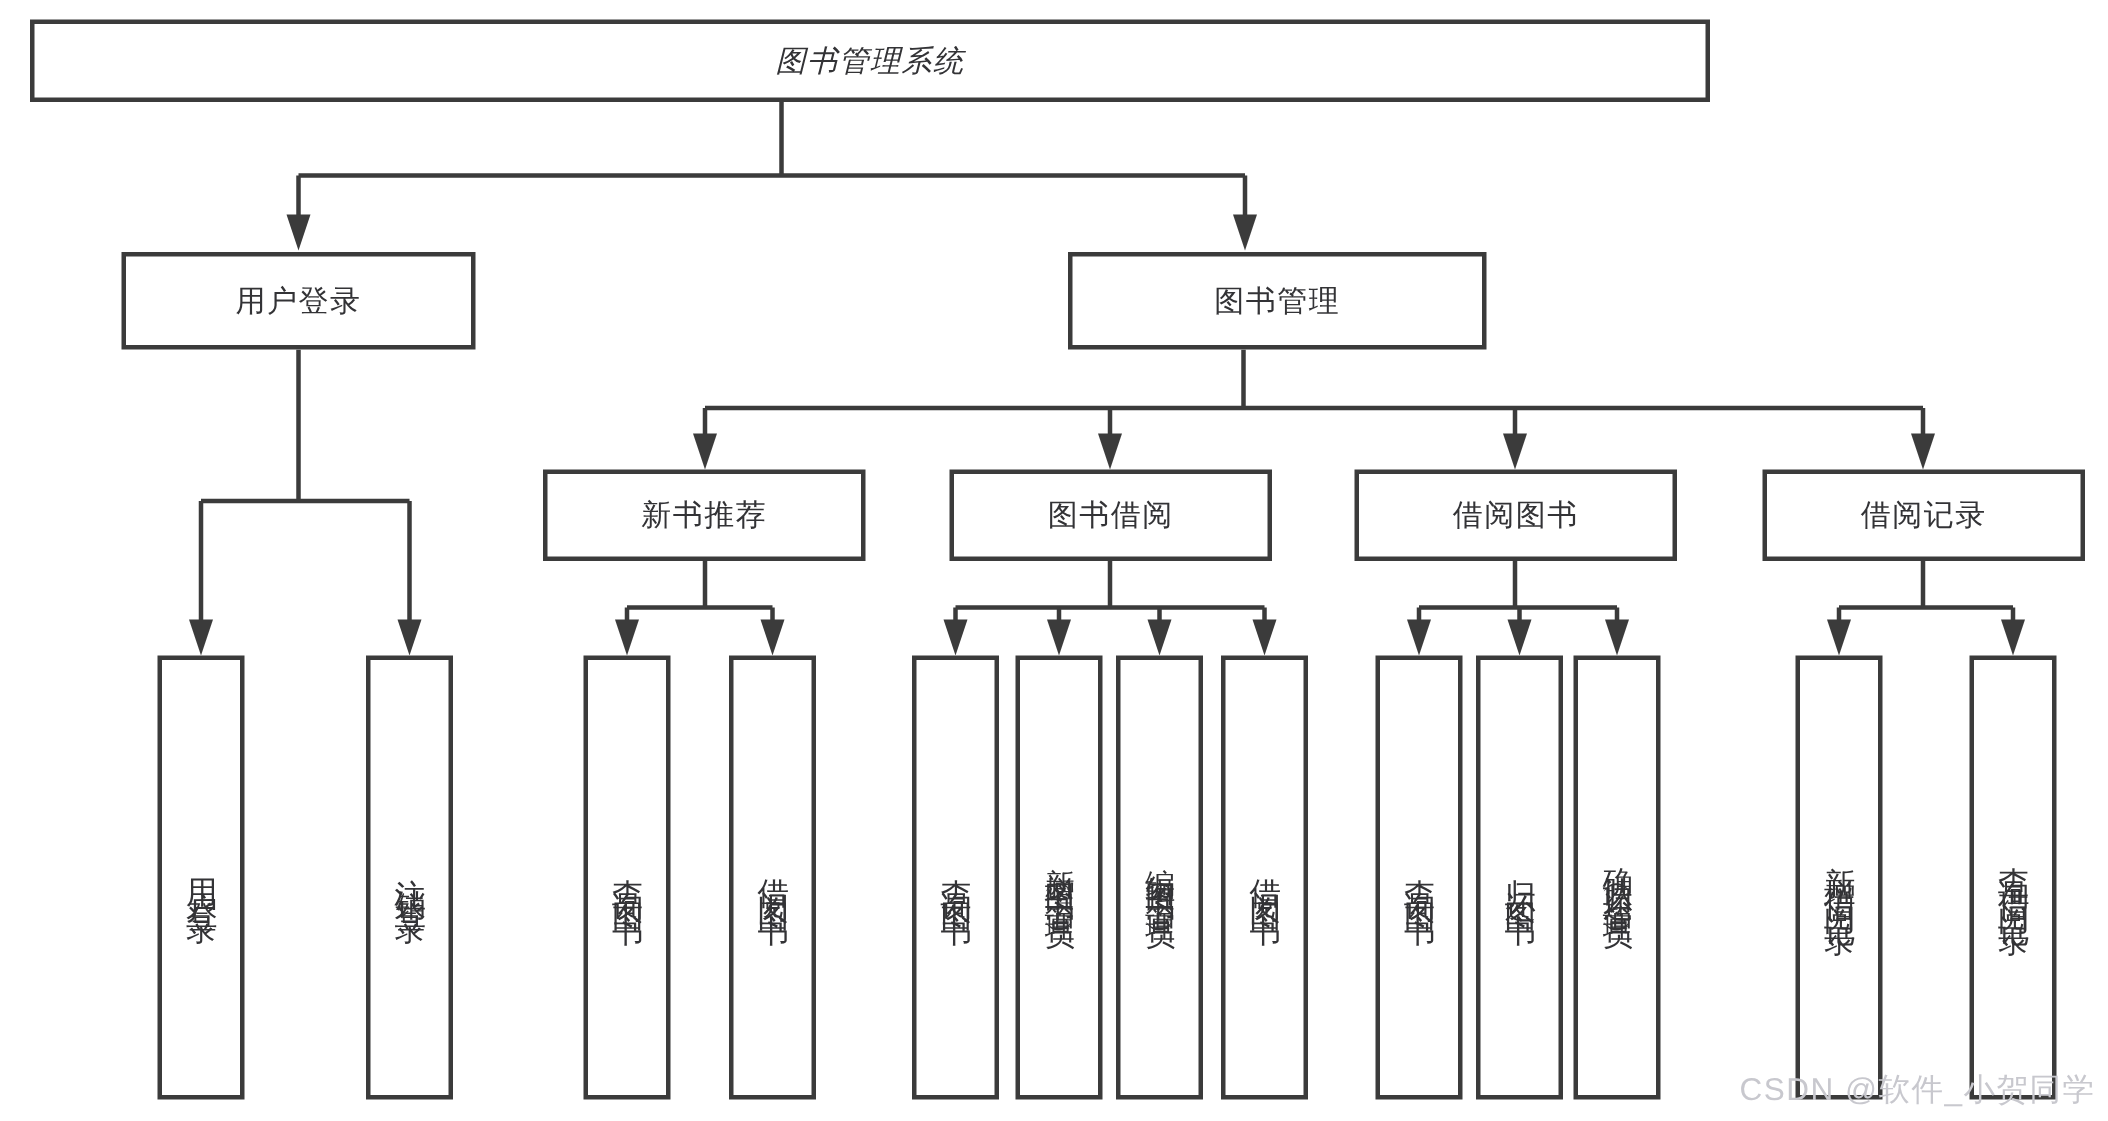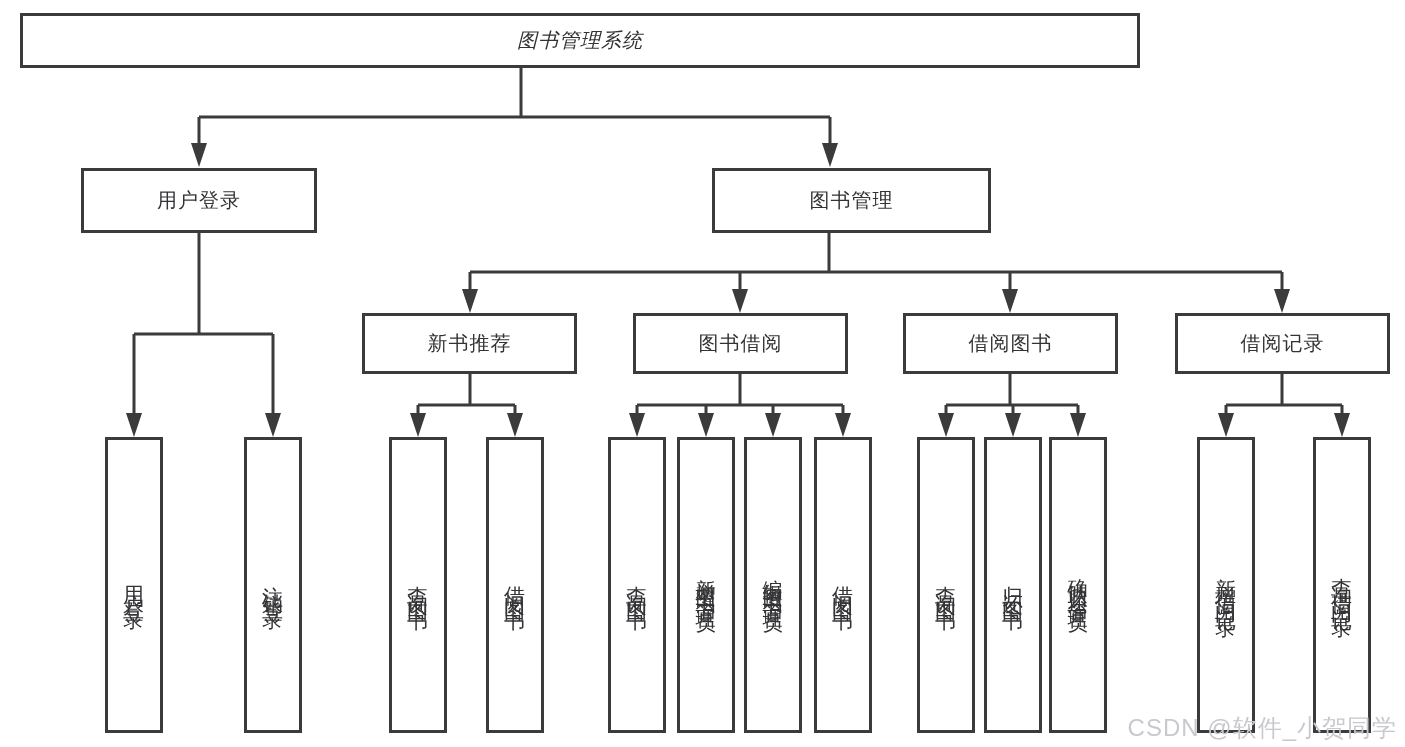--- a/index.html
+++ b/index.html
@@ -63,21 +63,21 @@
   .n-c3 { left: 744px; }  .n-c4 { left: 814px; }
   .n-d1 { left: 917px; }  .n-d2 { left: 984px; }
   .n-d3 { left: 1049px; }
   .n-e1 { left: 1197px; } .n-e2 { left: 1313px; }
   
   .n-c2 span, .n-c3 span, .n-d3 span { letter-spacing: 5px; font-size: 20px; }
   #watermark {
     position: absolute;
     right: 8px;
     top: 712px;
-    font-size: 24px;
+    font-size: 21px;
     color: #c8c8ce;
     letter-spacing: 1px;
     white-space: nowrap;
   }
 </style>
 </head>
 <body>
 
 <div id="stage">
 

